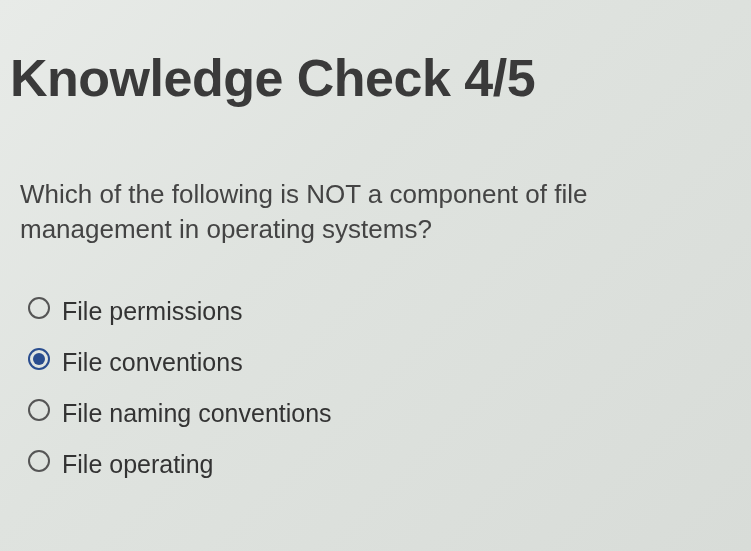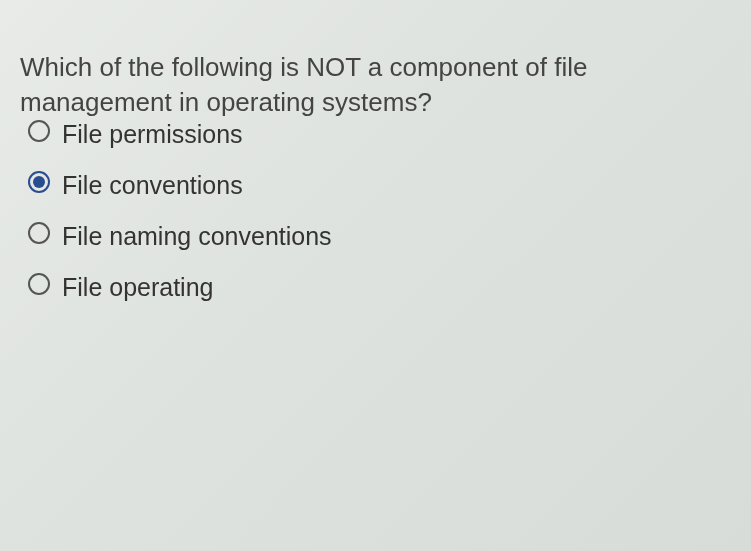--- a/index.html
+++ b/index.html
@@ -25,20 +25,21 @@
       color: #3a3a3a;
       letter-spacing: -0.5px;
       margin-bottom: 70px;
       line-height: 1.1;
     }
     .question {
       font-size: 26px;
       font-weight: 400;
       color: #444;
       line-height: 1.35;
+      margin-bottom: 50px;
       max-width: 680px;
       padding-left: 10px;
     }
     .options {
       display: flex;
       flex-direction: column;
       gap: 22px;
       padding-left: 18px;
     }
     .option {
@@ -71,20 +72,21 @@
     .option-label {
       font-size: 25px;
       color: #333;
       font-weight: 400;
     }
   </style>
 </head>
 <body>
 
 <div class="container">
+  <h1 class="title">Knowledge Check 4/5</h1>
   <p class="question">Which of the following is NOT a component of file management in operating systems?</p>
   <div class="options">
     <div class="option">
       <span class="radio"></span>
       <span class="option-label">File permissions</span>
     </div>
     <div class="option">
       <span class="radio selected"></span>
       <span class="option-label">File conventions</span>
     </div>

